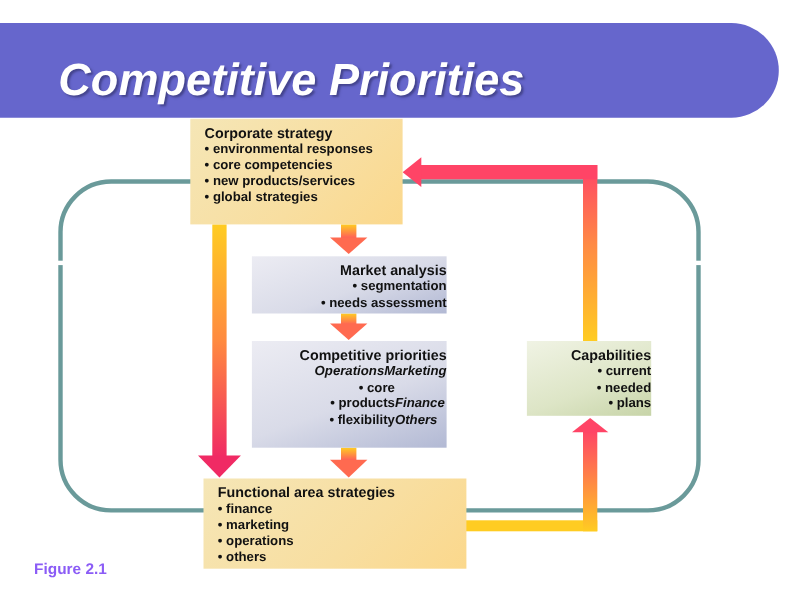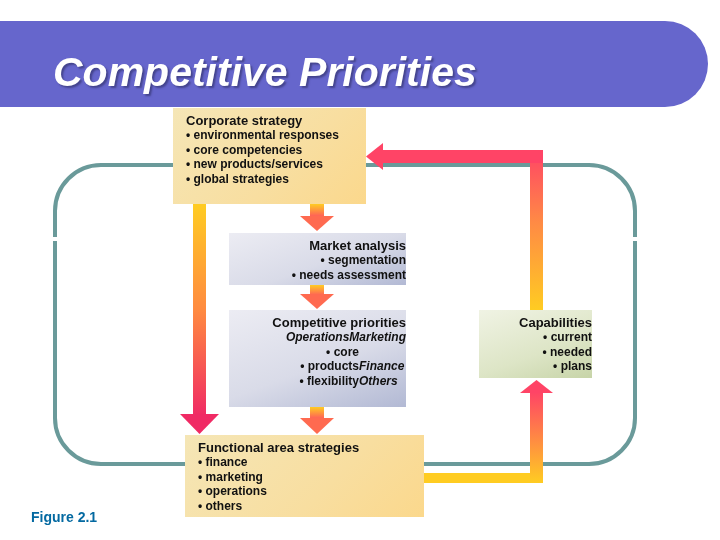--- a/index.html
+++ b/index.html
@@ -39,21 +39,21 @@
     .box.yellow { background: linear-gradient(135deg, #f5e6b6 0%, #f8dea0 60%, #fbd88c 100%); }
     .box.blue { background: linear-gradient(160deg, #ececf3 0%, #d9dbe8 55%, #b2b9d4 100%); text-align: right; }
     .box.green { background: linear-gradient(160deg, #f0f3e4 0%, #dde5c6 60%, #c7d4a8 100%); text-align: right; }
 
     .row { display: flex; margin-left: 32px; }
     .row .c1 { width: 85px; }
     .ital { font-style: italic; }
 
     .figure-label {
       position: absolute; left: 31px; top: 509px;
-      font-size: 14px; font-weight: bold; color: #0369a1;
+      font-size: 14px; font-weight: bold; color: #8b5cf6;
     }
     svg.arrows { position: absolute; left: 0; top: 0; }
   </style>
 </head>
 <body>
 
 <div class="title-bar">
   <div class="title-text">Competitive Priorities</div>
 </div>
 

